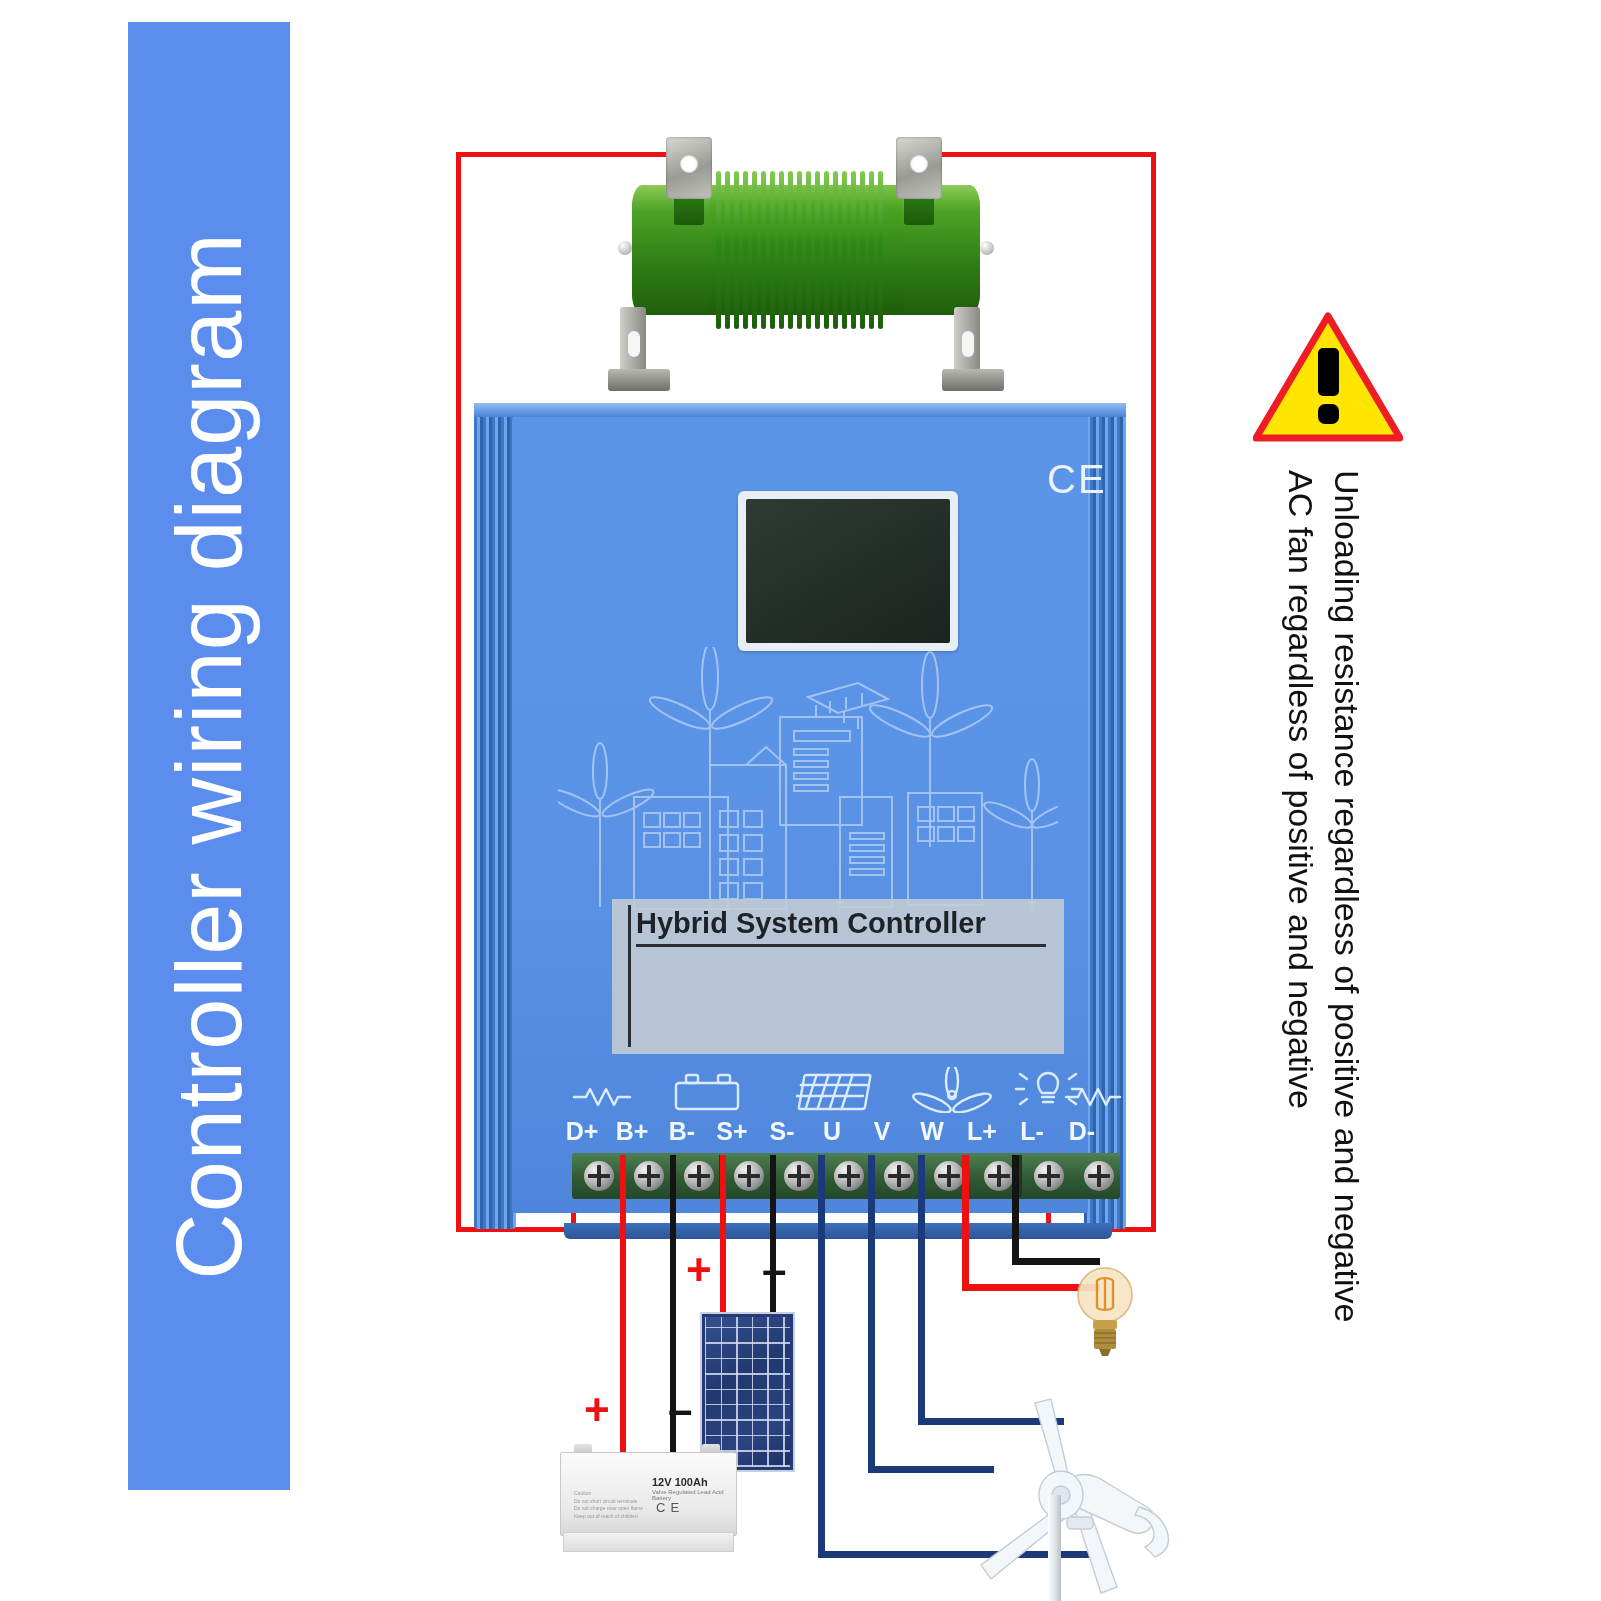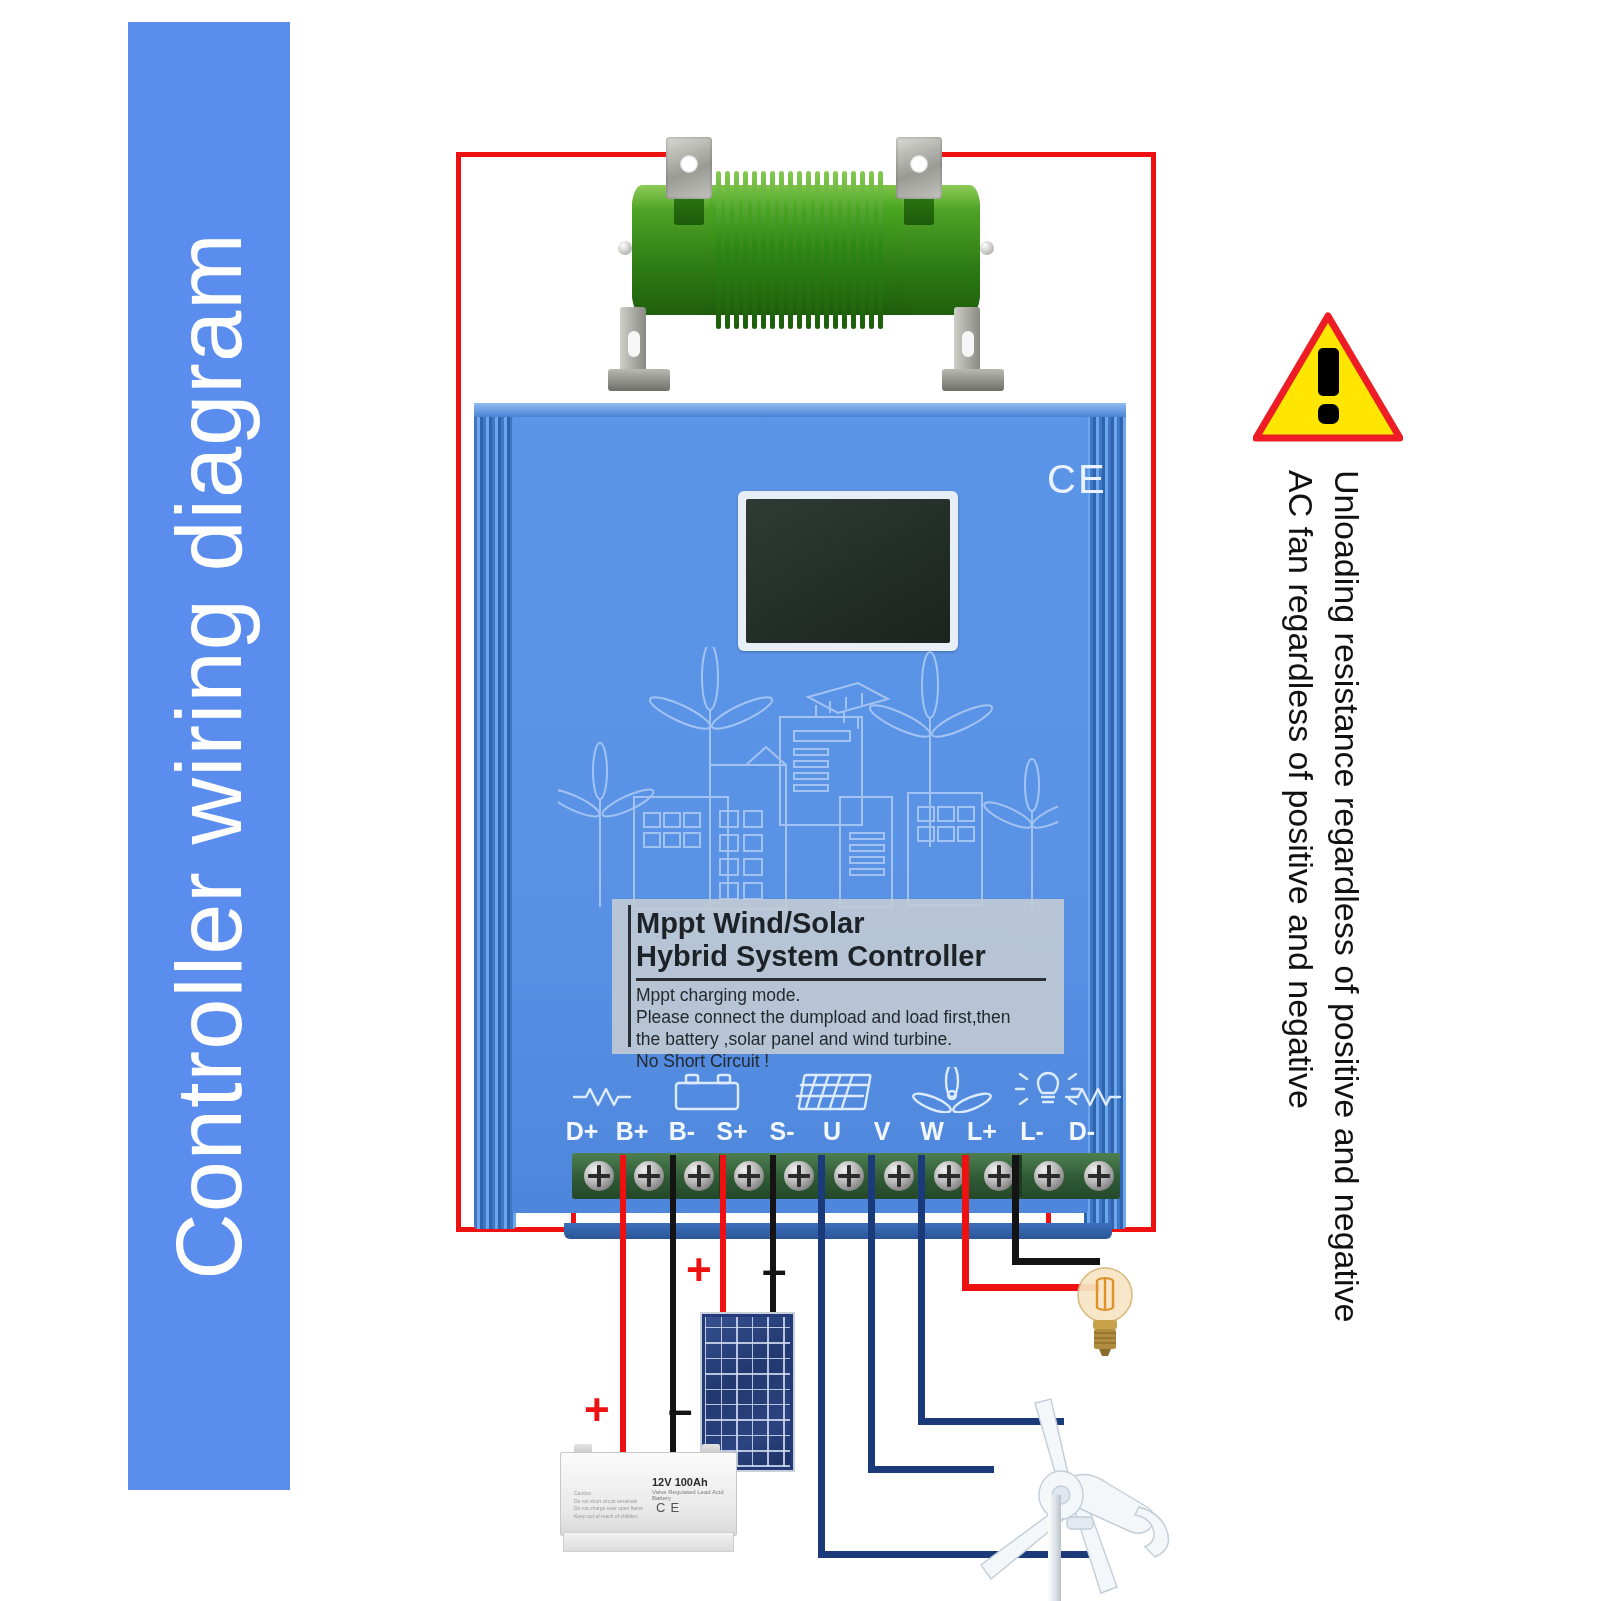--- a/index.html
+++ b/index.html
@@ -316,27 +316,22 @@
             <rect x="400" y="180" width="16" height="14"></rect>
         </g>
       </g>
     </svg>
 
 
     <div id="label-plate">
       <div id="plate-vline"></div>
       <div id="plate-inner">
         <div id="plate-title">
-          <div class="nowrap">Mppt Wind/Solar</div>
           <div class="nowrap">Hybrid System Controller</div>
         </div>
-        <div id="plate-sub">Mppt charging mode.
-Please connect the dumpload and load first,then
-the battery ,solar panel and wind turbine.
-No Short Circuit !</div>
       </div>
     </div>
 
     <svg id="icons-row" viewBox="0 0 550 46">
       <g fill="none" stroke="#dcebff" stroke-width="2.4" stroke-linejoin="round" stroke-linecap="round">
         <g>
             <path d="M2 30 L14 30 L18 22 L26 38 L34 22 L42 38 L46 30 L58 30"></path>
           </g>
         <g>
           <rect x="104" y="16" width="62" height="26" rx="3"></rect>

